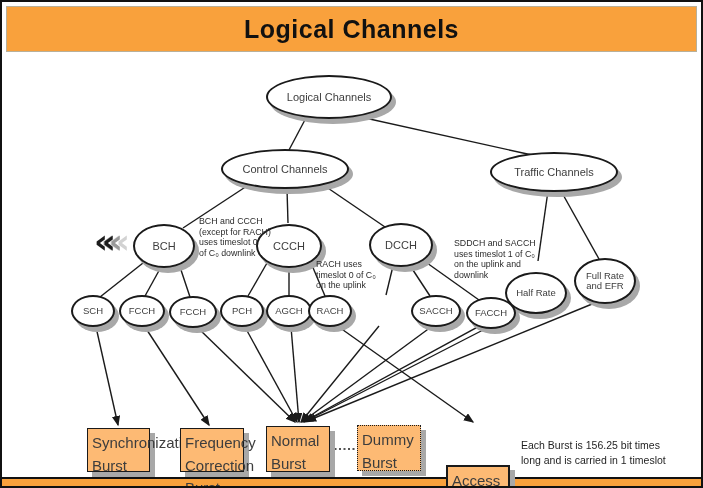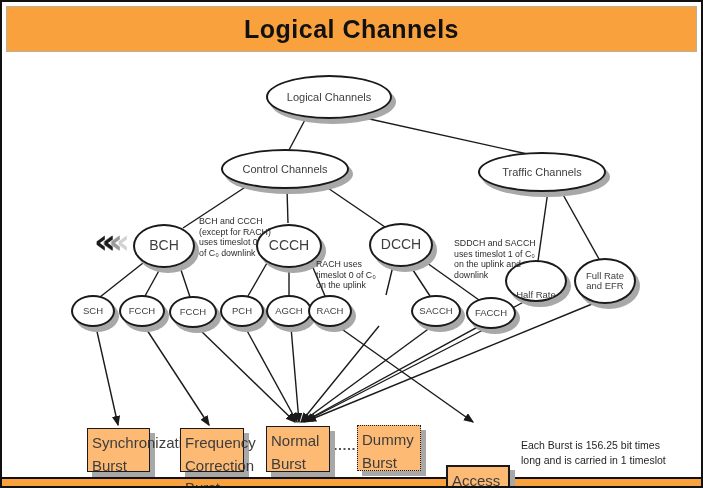--- a/index.html
+++ b/index.html
@@ -20,21 +20,21 @@
   }
   svg.connectors { position:absolute; left:0; top:0; z-index:1; }
   .node {
     position:absolute; z-index:2; box-sizing:border-box;
     border:2px solid #1a1a1a; border-radius:50%; background:#fff;
     box-shadow:4px 5px 0 #a8a8a8;
     display:flex; align-items:center; justify-content:center;
     text-align:center; color:#3d3d3d; white-space:pre-line; line-height:1.1;
   }
   .node.lg { font-size:11px; }
-  .node.md { font-size:14px; }
+  .node.md { font-size:11px; }
   .node.sm { font-size:9.5px; }
   .box {
     position:absolute; z-index:2; box-sizing:border-box;
     border:1.6px solid #1a1a1a; background:#fdba74; box-shadow:5px 5px 0 #a8a8a8;
     color:#3d3d3d; font-size:15px; line-height:1.5; white-space:pre-line;
     padding:3px 2px 0 4px;
   }
   .box.indent { }
   .box.dashed { border:1.6px dotted #1a1a1a; }
   .box.thick  { border-width:2.5px; }
@@ -109,27 +109,27 @@
   </svg>
 
   <div class="chevron-wrap">
     <span class="chev1">«</span>
     <span class="chev2">«</span>
     <span class="chev3">«</span>
   </div>
 
   <div class="node lg" style="left:264px;top:73px;width:126px;height:44px;"><span>Logical Channels</span></div>
   <div class="node lg" style="left:219px;top:147px;width:128px;height:40px;"><span>Control Channels</span></div>
-  <div class="node lg" style="left:476px;top:150px;width:128px;height:40px;"><span>Traffic Channels</span></div>
+  <div class="node lg" style="left:488px;top:150px;width:128px;height:40px;"><span>Traffic Channels</span></div>
 
   <div class="node md" style="left:131px;top:222px;width:62px;height:44px;"><span>BCH</span></div>
   <div class="node md" style="left:254px;top:222px;width:66px;height:44px;"><span>CCCH</span></div>
   <div class="node md" style="left:367px;top:221px;width:64px;height:44px;"><span>DCCH</span></div>
 
-  <div class="node sm" style="left:503px;top:258px;width:62px;height:42px;align-items:flex-end;"><span>Half Rate</span></div>
+  <div class="node sm" style="left:503px;top:270px;width:62px;height:42px;"><span>Half Rate</span></div>
   <div class="node sm" style="left:572px;top:256px;width:62px;height:46px;"><span>Full Rate
 and EFR</span></div>
 
   <div class="node sm" style="left:69px;top:293px;width:44px;height:32px;"><span>SCH</span></div>
   <div class="node sm" style="left:117px;top:293px;width:46px;height:32px;"><span>FCCH</span></div>
   <div class="node sm" style="left:167px;top:294px;width:48px;height:32px;"><span>FCCH</span></div>
   <div class="node sm" style="left:218px;top:293px;width:44px;height:32px;"><span>PCH</span></div>
   <div class="node sm" style="left:264px;top:293px;width:46px;height:32px;"><span>AGCH</span></div>
   <div class="node sm" style="left:306px;top:293px;width:44px;height:32px;"><span>RACH</span></div>
   <div class="node sm" style="left:409px;top:293px;width:50px;height:32px;"><span>SACCH</span></div>

